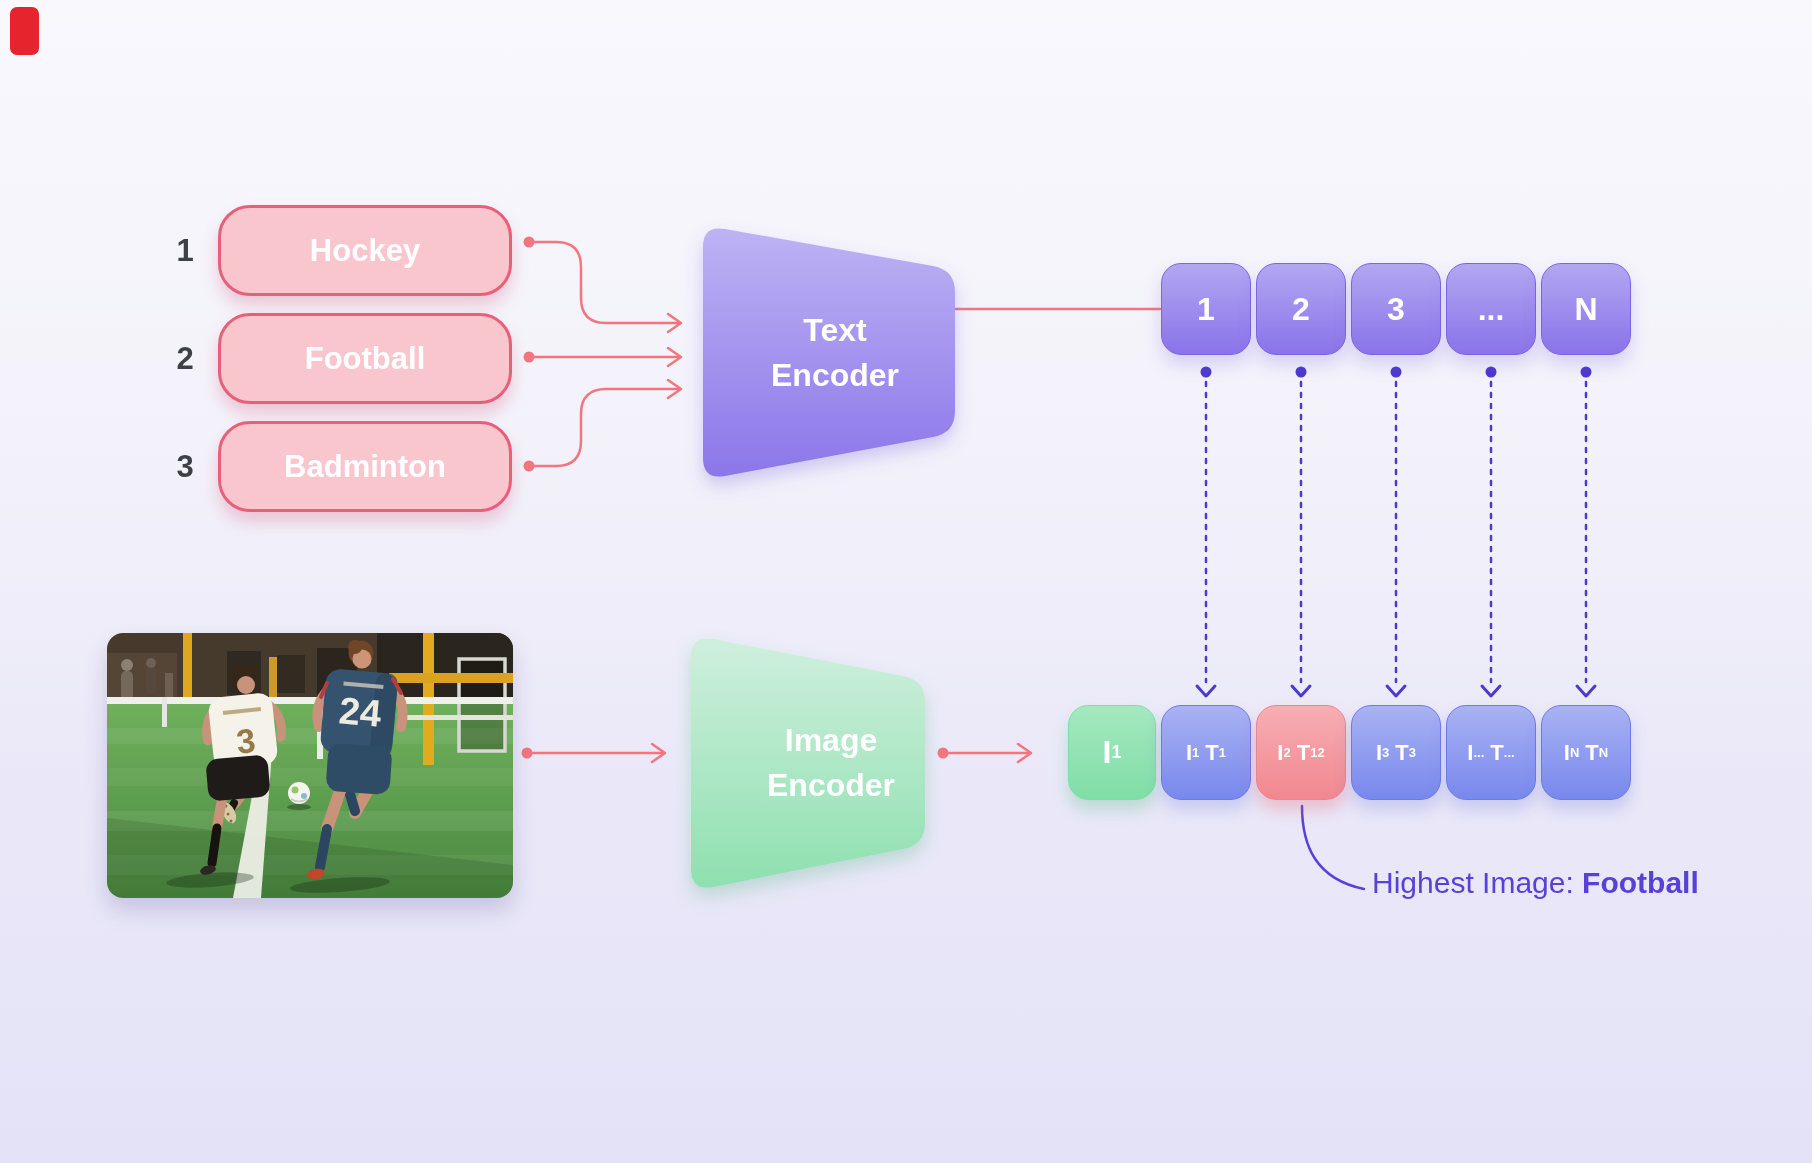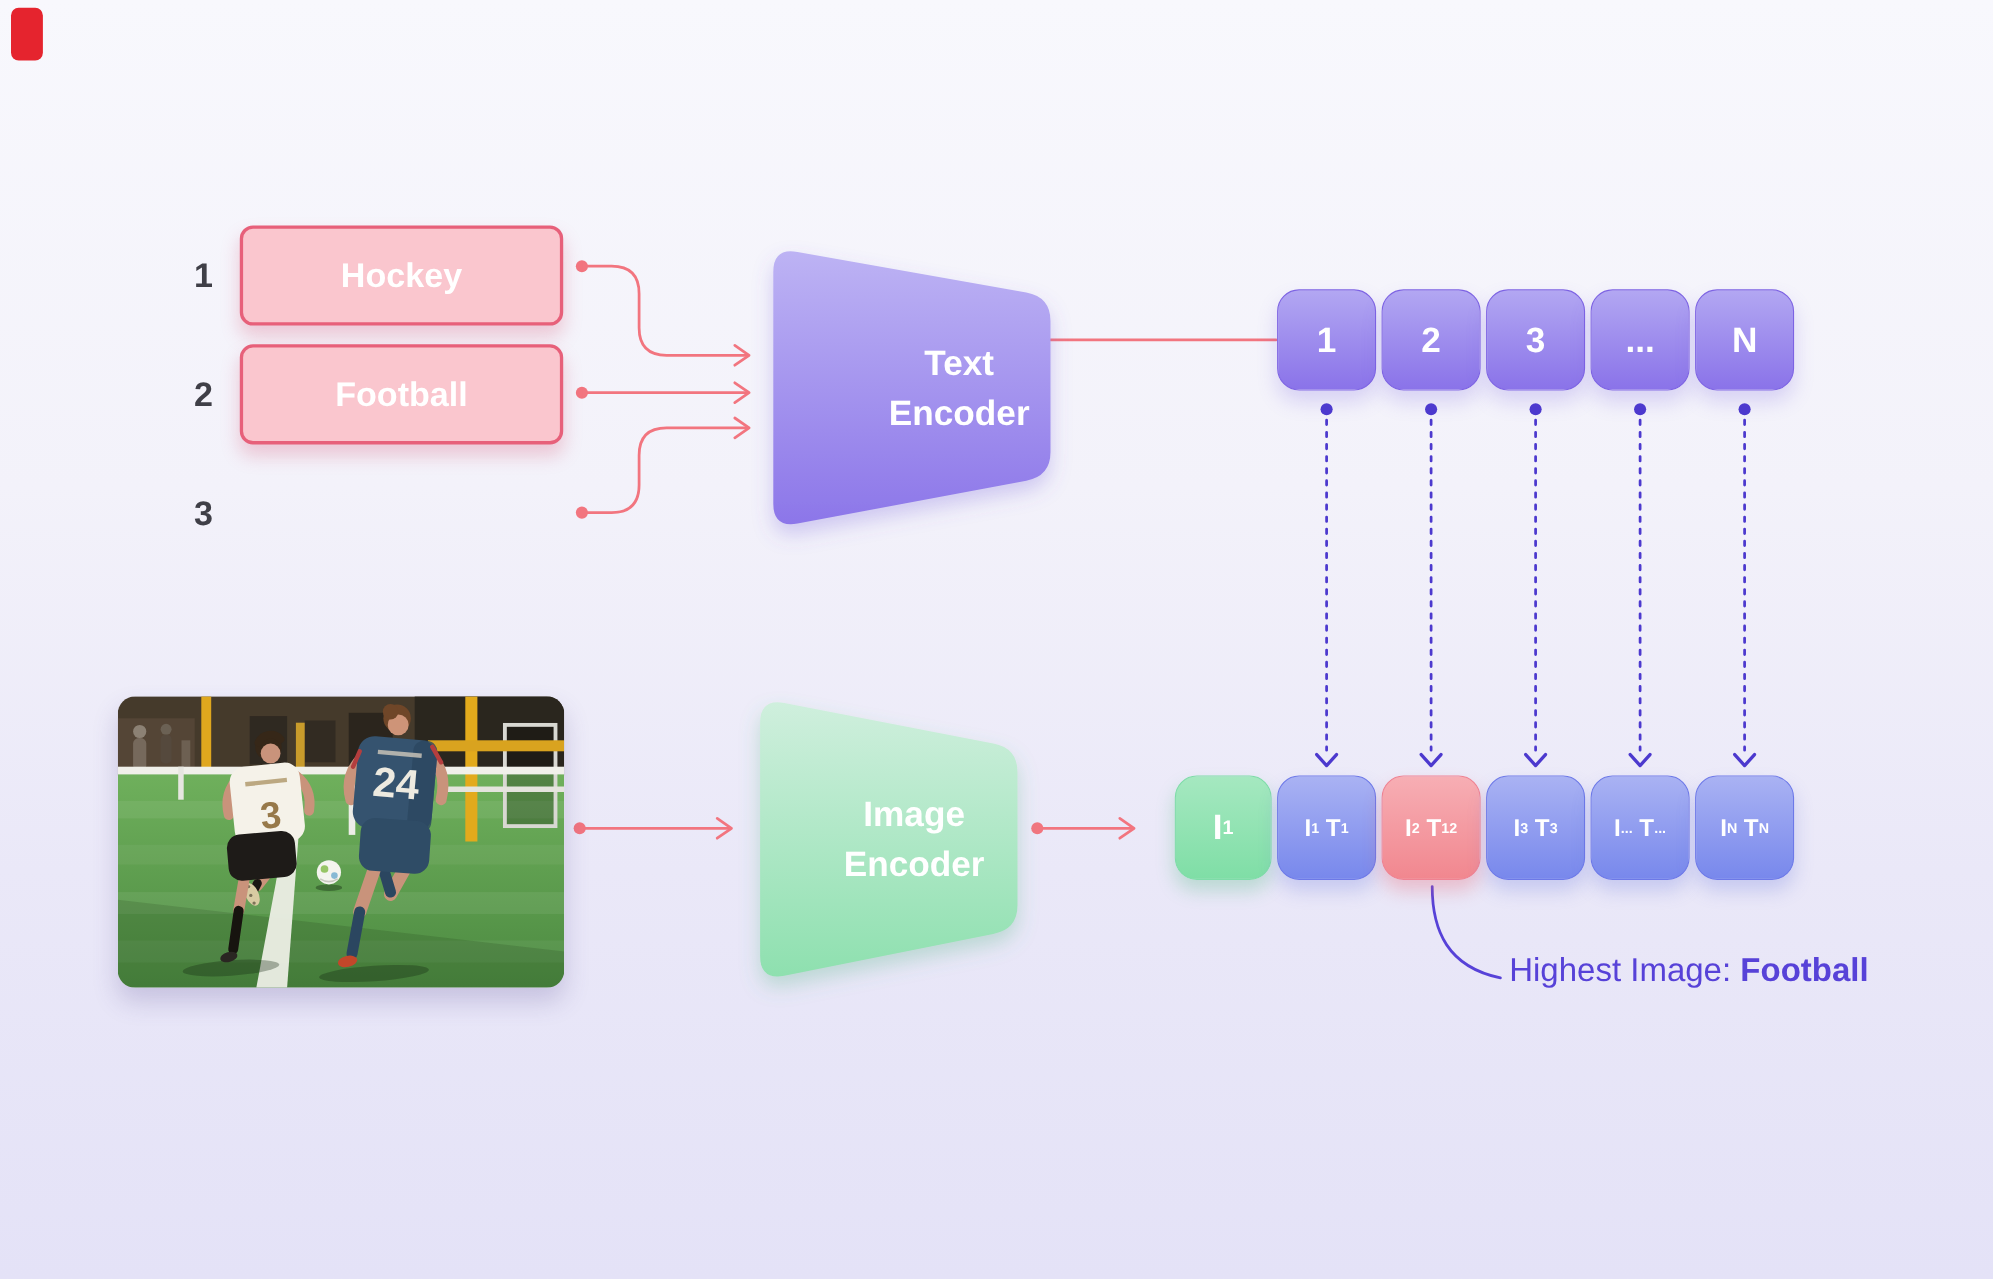--- a/index.html
+++ b/index.html
@@ -6,29 +6,29 @@
   body{font-family:"Liberation Sans","DejaVu Sans",sans-serif;}
   .canvas{position:relative;width:1812px;height:1163px;overflow:hidden;
     background:linear-gradient(180deg,#F8F8FD 0%,#F3F2FA 38%,#EAE8F8 68%,#E4E2F7 100%);}
   .wires{position:absolute;left:0;top:0;width:1812px;height:1163px;}
 
   .red-marker{position:absolute;left:10px;top:7px;width:29px;height:48px;border-radius:7px;background:#E5242E;}
 
   
   .prompt{position:absolute;left:170px;display:flex;align-items:center;gap:18px;height:91px;}
   .prompt-num{width:30px;text-align:center;font-size:31px;font-weight:700;color:#3F3F47;}
-  .prompt-box{width:294px;height:91px;border-radius:12px;background:#FAC6CE;border:3px solid #E7607A;
+  .prompt-box{width:294px;height:91px;border-radius:32px;background:#FAC6CE;border:3px solid #E7607A;
     box-sizing:border-box;display:flex;align-items:center;justify-content:center;
     box-shadow:0 10px 16px rgba(214,86,118,.28);}
   .prompt-box span{font-size:31px;font-weight:700;color:#FFFFFF;}
 
   
   .enc-label{position:absolute;display:flex;flex-direction:column;align-items:center;justify-content:center;
     color:#FFFFFF;font-weight:700;font-size:32px;line-height:45px;text-align:center;pointer-events:none;}
-  .enc-label.text-enc{left:703px;top:225px;width:252px;height:255px;padding-left:43px;}
+  .enc-label.text-enc{left:666px;top:225px;width:252px;height:255px;padding-left:43px;}
   .enc-label.img-enc{left:691px;top:635px;width:234px;height:256px;margin-left:23px;}
 
   
   .sq{position:absolute;top:263px;width:90px;height:92px;border-radius:20px;
     background:linear-gradient(180deg,#B2A7F2 0%,#8A73E9 100%);border:1.5px solid #7D63E3;box-sizing:border-box;
     display:flex;align-items:center;justify-content:center;color:#fff;font-weight:700;font-size:32px;
     box-shadow:0 10px 18px rgba(109,86,224,.22);}
 
   
   .cell{position:absolute;top:705px;width:90px;height:95px;border-radius:20px;box-sizing:border-box;
@@ -137,20 +137,23 @@
     </div>
   </div>
   <div class="prompt" style="top:313px;">
     <div class="prompt-num">2</div>
     <div class="prompt-box">
       <span>Football</span>
     </div>
   </div>
   <div class="prompt" style="top:421px;">
     <div class="prompt-num">3</div>
+    <div class="prompt-box">
+      <span>Badminton</span>
+    </div>
   </div>
 
   <div class="enc-label text-enc">
     <span>Text</span>
     <span>Encoder</span>
   </div>
   <div class="enc-label img-enc">
     <span>Image</span>
     <span>Encoder</span>
   </div>

